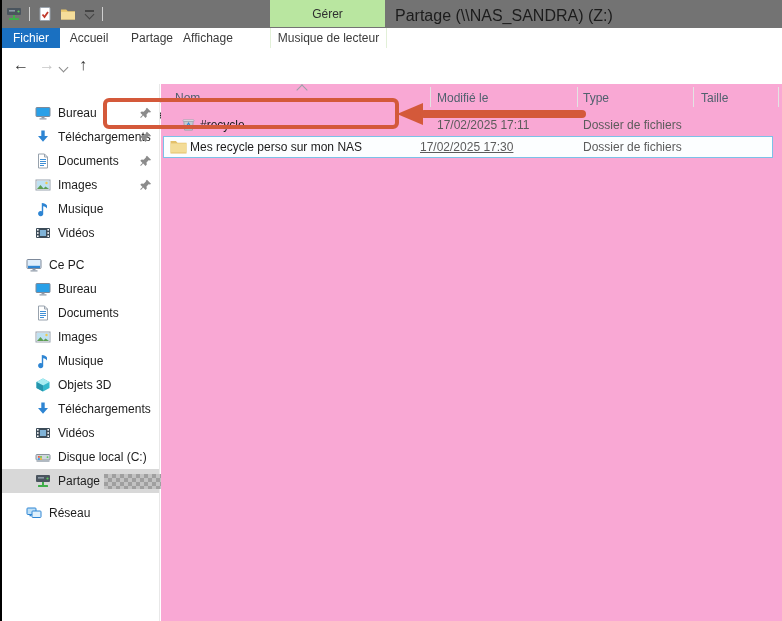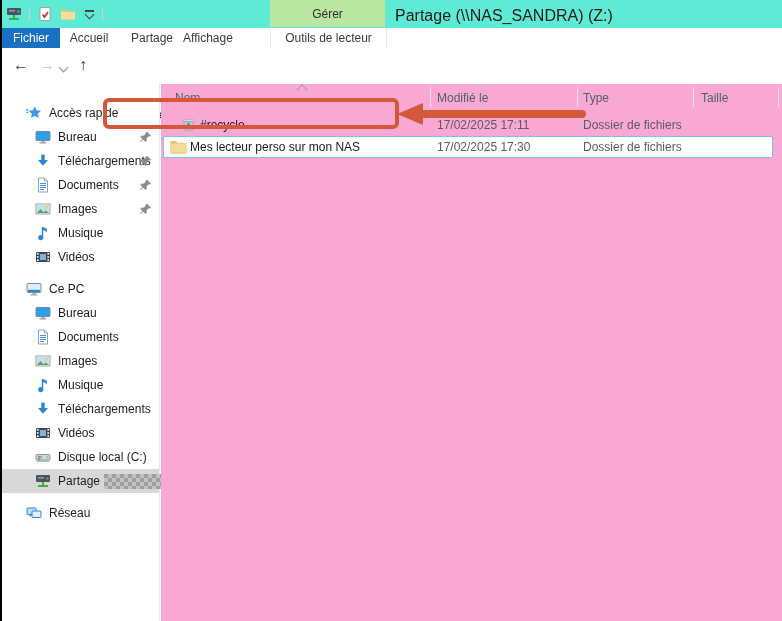--- a/index.html
+++ b/index.html
@@ -1,21 +1,21 @@
 <!DOCTYPE html>
 <html><head>
 <meta charset="utf-8">
 <style>
   html,body{margin:0;padding:0;background:#fff;}
   .screen{position:relative;width:782px;height:621px;background:#fff;overflow:hidden;
           font-family:"Liberation Sans",sans-serif;color:#1c1c1c;}
   .edge-left{position:absolute;left:0;top:0;width:2px;height:621px;background:#000;z-index:9;}
 
   
-  .titlebar{position:absolute;left:0;top:0;width:782px;height:28px;background:#5eead4;}
+  .titlebar{position:absolute;left:0;top:0;width:782px;height:28px;background:#737373;}
   .qat{position:absolute;left:6px;top:6px;display:flex;align-items:center;gap:7px;height:16px;}
   .qat .sep{width:1px;height:14px;background:#cfcfcf;}
   .qat .icon16{width:16px;height:16px;display:inline-block;}
   .qat-drop{display:flex;flex-direction:column;align-items:center;gap:2px;width:12px;cursor:default;}
   .qat-drop .bar{width:9px;height:1.5px;background:#444;}
   .chev-down{width:6px;height:6px;border-right:1.5px solid #444;border-bottom:1.5px solid #444;transform:rotate(45deg);margin-top:-3px;}
   .manage-tab{position:absolute;left:270px;top:0;width:115px;height:27px;background:#b9e6a0;
               display:flex;align-items:center;justify-content:center;font-size:12px;color:#2f2f2f;}
   .window-title{position:absolute;left:395px;top:7px;font-size:16px;color:#1c1c1c;white-space:nowrap;}
 
@@ -120,21 +120,21 @@
       <span>Gérer</span>
     </div>
     <div class="window-title">Partage (\\NAS_SANDRA) (Z:)</div>
   </div>
 
   <div class="tabrow">
     <div class="tab tab-file">Fichier</div>
     <div class="tab tab-home">Accueil</div>
     <div class="tab tab-share">Partage</div>
     <div class="tab tab-view">Affichage</div>
-    <div class="tab tab-tools">Outils de lecteur</div>
+    <div class="tab tab-tools">Musique de lecteur</div>
   </div>
 
   <div class="navrow">
     <span class="navbtn nav-back">←</span>
     <span class="navbtn nav-fwd">→</span>
     <span class="nav-chev" style="position:absolute;"></span>
     <span class="navbtn nav-up">↑</span>
 
     <div class="addressbar">
       <span class="icon16">
@@ -158,30 +158,20 @@
     </div>
 
     <div class="hl-rect"></div>
     <div class="hl-arrow-head"></div>
     <div class="hl-arrow-shaft"></div>
   </div>
 
   <div class="main">
 
     <div class="sidebar">
-      <div class="srow top">
-        <span class="sicon">
-          <svg viewBox="0 0 16 16">
-              <path d="M8.8 1.2l1.9 4 4.3.5-3.2 3 .9 4.3-3.9-2.2-3.9 2.2.9-4.3-3.2-3 4.3-.5z" fill="#3f9be0"></path>
-              <rect x="0" y="4.2" width="2.4" height="1.3" fill="#3f9be0"></rect>
-              <rect x="0.4" y="6.8" width="1.9" height="1.3" fill="#3f9be0"></rect>
-            </svg>
-        </span>
-        <span>Accès rapide</span>
-      </div>
       <div class="srow child">
         <span class="sicon"><svg viewBox="0 0 16 16">
               <rect x="1" y="2.5" width="14" height="9" rx="0.8" fill="#29a0e8" stroke="#7d899a"></rect>
               <rect x="6.5" y="11.5" width="3" height="1.8" fill="#8d99a8"></rect>
               <rect x="4.5" y="13.3" width="7" height="1.2" fill="#8d99a8"></rect>
             </svg></span>
         <span>Bureau</span>
         <span class="pin"><svg viewBox="0 0 12 12">
               <path d="M7 .8L11.2 5l-1.9.5-.4-.4-2.4 2.4.3 2.1-1.3 1.3-2.3-2.3L.9 11l-.7-.7 2.3-2.3L.3 5.7 1.6 4.4l2.1.3L6.1 2.3l-.4-.4z" fill="#8b8b8b"></path>
             </svg></span>
@@ -284,20 +274,28 @@
               <path d="M2 12l3.5-4 3 3.5 2-2 3.5 2.5z" fill="#5e9e52"></path>
               <circle cx="11.5" cy="6" r="1.2" fill="#f2c94c"></circle>
             </svg></span>
         <span>Images</span>
       </div>
       <div class="srow child">
         <span class="sicon"><svg viewBox="0 0 16 16">
               <path d="M6.8 2v8.3A2.6 2.6 0 1 0 8.2 12V5.2c1.8.3 3 1 3.8 2.4V4.4C11 3 9.3 2.3 6.8 2z" fill="#2e85d3"></path>
             </svg></span>
         <span>Musique</span>
+      </div>
+      <div class="srow child">
+        <span class="sicon"><svg viewBox="0 0 16 16">
+              <path d="M8 1.5L14.5 5v6L8 14.5 1.5 11V5z" fill="#35b8cc"></path>
+              <path d="M8 1.5L14.5 5 8 8.5 1.5 5z" fill="#a8ecf2"></path>
+              <path d="M8 8.5v6L1.5 11V5z" fill="#2695ad"></path>
+            </svg></span>
+        <span>Objets 3D</span>
       </div>
       <div class="srow child">
         <span class="sicon"><svg viewBox="0 0 16 16">
               <path d="M6.3 1.5h3.4V7h3.3L8 12.8 3 7h3.3z" fill="#2e85d3"></path>
             </svg></span>
         <span>Téléchargements</span>
       </div>
       <div class="srow child">
         <span class="sicon"><svg viewBox="0 0 16 16">
               <rect x="1" y="3" width="14" height="10" rx="1" fill="#3c4b58"></rect>
@@ -373,19 +371,19 @@
         <span class="fmeta" style="left:420px;">Dossier de fichiers</span>
       </div>
 
       <div class="frow row2">
         <span class="ficon" style="left:6px;top:3px;width:17px;height:14px;">
           <svg viewBox="0 0 17 14">
               <path d="M0.5 1h5.4l1.6 1.8h9v10.7H.5z" fill="#e3c06a"></path>
               <path d="M0.5 3.4h16v9.1H.5z" fill="#f3dc97"></path>
             </svg>
         </span>
-        <span class="fname" style="left:26px;">Mes lecteur perso sur mon NAS</span>
-        <span class="fmeta" style="left:273px;">17/02/2025 17:30</span>
+        <span class="fname" style="left:26px;">Mes recycle perso sur mon NAS</span>
+        <span class="fmeta" style="left:256px;text-decoration:underline;">17/02/2025 17:30</span>
         <span class="fmeta" style="left:419px;">Dossier de fichiers</span>
       </div>
     </div>
   </div>
 </div>
 
 </body></html>

